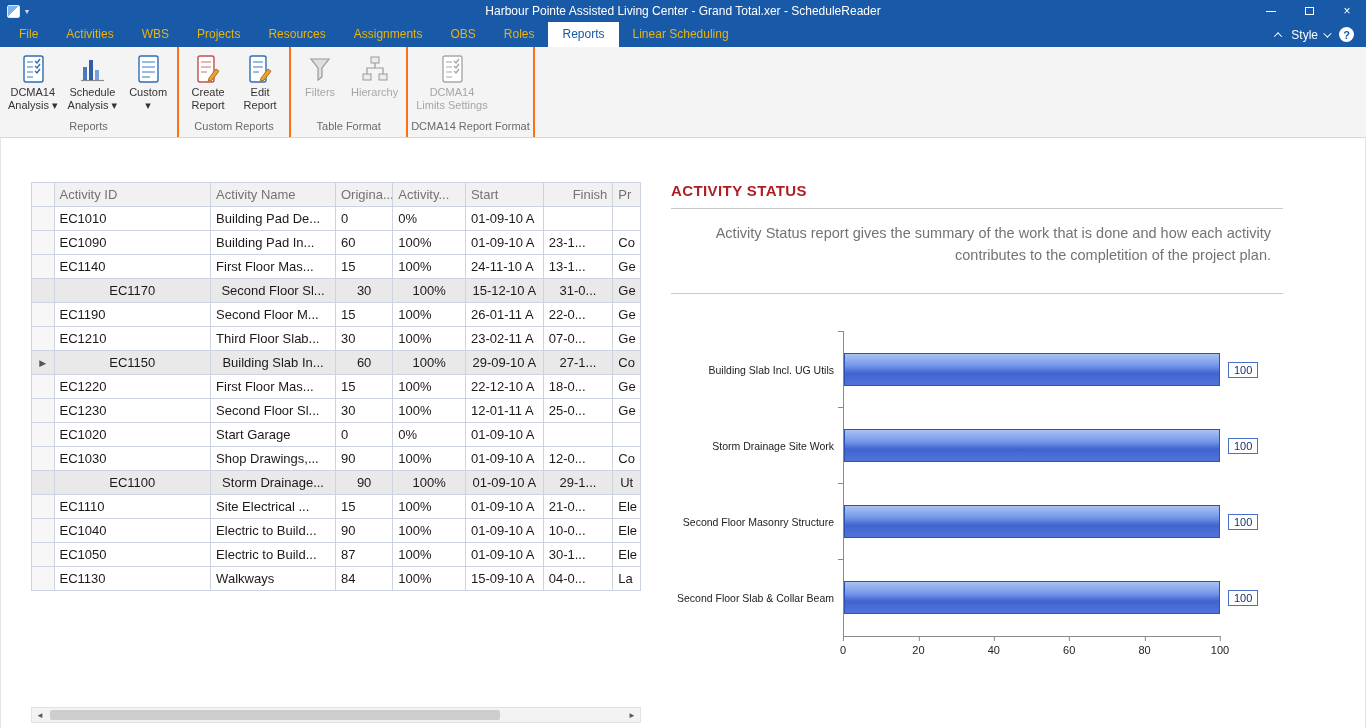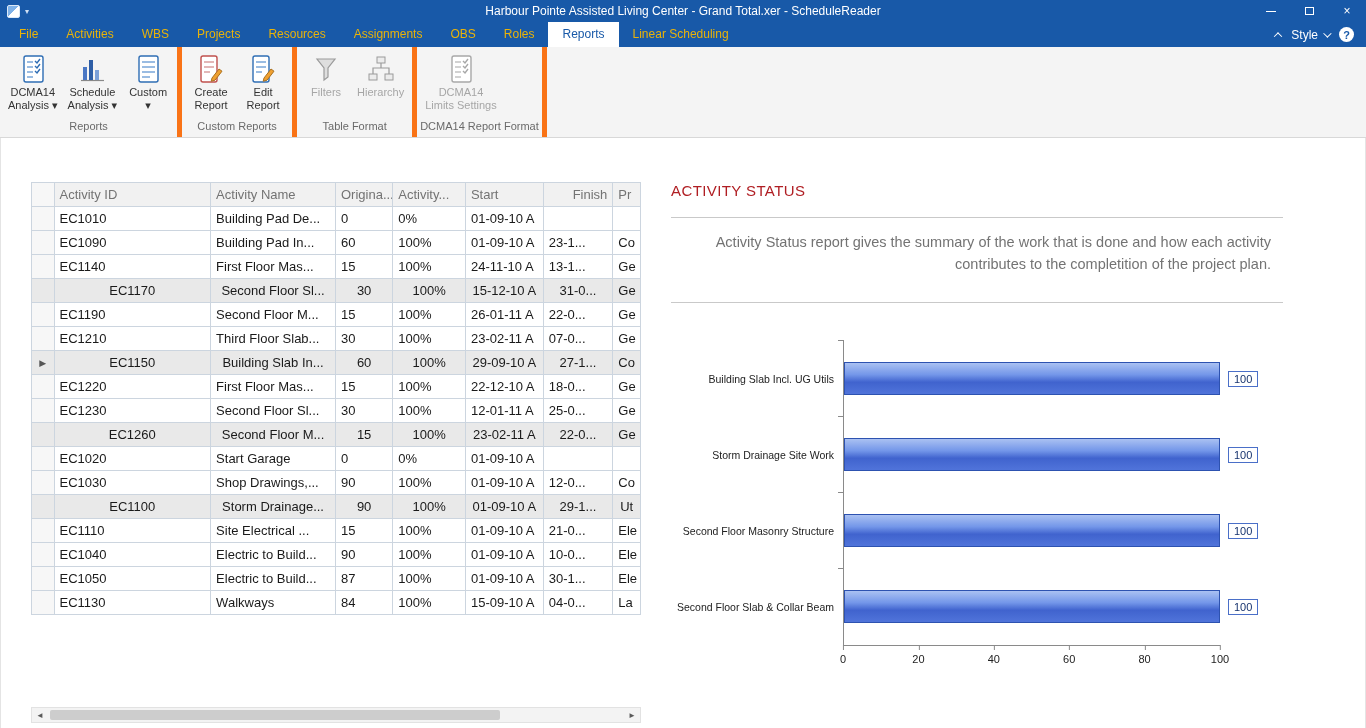--- a/index.html
+++ b/index.html
@@ -28,21 +28,21 @@
   .tab.active { background:#ffffff; color:#1859a8; }
   .menu-right { margin-left:auto; display:flex; align-items:center; gap:10px; padding-right:12px; color:#fff; font-size:12px; }
   .chev { width:6px; height:6px; border-right:1.4px solid #fff; border-bottom:1.4px solid #fff; display:inline-block; }
   .chev.up { transform:rotate(-135deg) translate(-1px,-1px); }
   .chev.down { transform:rotate(45deg) translateY(-2px); }
   .style-ctl { display:flex; align-items:center; gap:5px; }
   .help-icon { width:15px; height:15px; border-radius:50%; background:#fff; color:#1859a8; font-weight:bold; font-size:11px; display:flex; align-items:center; justify-content:center; }
 
   
   .ribbon { height:91px; background:#f4f4f4; border-bottom:1px solid #d8d8d8; display:flex; align-items:stretch; }
-  .rgroup { display:flex; flex-direction:column; border-right:5px solid #f97316; padding:2px 3px 0; }
+  .rgroup { display:flex; flex-direction:column; border-right:2px solid #f97316; padding:2px 3px 0; }
   .rbuttons { flex:1; display:flex; align-items:flex-start; }
   .rbtn { min-width:52px; padding:4px 4px 2px; text-align:center; font-size:11px; color:#333; line-height:13px; border:1px solid transparent; }
   .rbtn .ricon { display:block; height:32px; }
   .rbtn .rlabel span { display:block; }
   .rbtn.disabled { color:#a6a6a6; }
   .rgroup-label { height:17px; text-align:center; font-size:11px; color:#6a6a6a; padding-bottom:2px; }
 
   
   .content { position:relative; height:590px; background:#fff; border-left:1px solid #e4e4e4; border-right:1px solid #e4e4e4; }
 
@@ -59,21 +59,21 @@
   .col-pct { width:71px; } .col-start { width:76px; } .col-finish { width:68px; } .col-pr { width:27px; }
 
   
   .hscroll { position:absolute; left:30px; top:569px; width:610px; height:16px; background:#f3f3f3; border:1px solid #e2e2e2; display:flex; align-items:stretch; }
   .sb-arrow { width:16px; display:flex; align-items:center; justify-content:center; font-size:8px; color:#5a5a5a; }
   .sb-track { flex:1; position:relative; }
   .sb-thumb { position:absolute; left:2px; top:2px; bottom:2px; width:450px; background:#cdcdcd; border-radius:2px; }
 
   
   .report-panel { position:absolute; left:670px; top:44px; width:612px; }
-  .report-title { margin:0 0 18px; font-size:15px; font-weight:normal; color:#b01e23; letter-spacing:.4px; }
+  .report-title { margin:0 0 9px; font-size:15px; font-weight:bold; color:#b01e23; letter-spacing:.4px; }
   .hr { border-top:1px solid #c9c9c9; height:0; }
   .report-desc { margin:14px 0 0; font-size:14.5px; color:#737373; line-height:1.5; max-width:600px;text-align:right; }
   .hr2 { margin-top:26px; }
 
   
   .chart { margin-top:38px; }
   .chart-title { width:549px; text-align:center; font-size:14px; font-weight:bold; color:#111; margin-bottom:24px; }
   .bar-row { display:flex; height:76px; }
   .bar-cat { width:172px; padding-right:9px; text-align:right; font-size:10.5px; color:#222; display:flex; align-items:center; justify-content:flex-end; }
   .bar-area { width:377px; border-left:1px solid #8a8a8a; position:relative; display:flex; align-items:center; }
@@ -318,30 +318,20 @@
           <tr>
     <td class="marker-col"></td>
     <td>EC1230</td>
     <td>Second Floor Sl...</td>
     <td>30</td>
     <td>100%</td>
     <td>12-01-11 A</td>
     <td>25-0...</td>
     <td>Ge</td>
   </tr>
-          <tr class="shaded">
-    <td class="marker-col"></td>
-    <td>EC1260</td>
-    <td>Second Floor M...</td>
-    <td>15</td>
-    <td>100%</td>
-    <td>23-02-11 A</td>
-    <td>22-0...</td>
-    <td>Ge</td>
-  </tr>
           <tr>
     <td class="marker-col"></td>
     <td>EC1020</td>
     <td>Start Garage</td>
     <td>0</td>
     <td>0%</td>
     <td>01-09-10 A</td>
     <td></td>
     <td></td>
   </tr>

